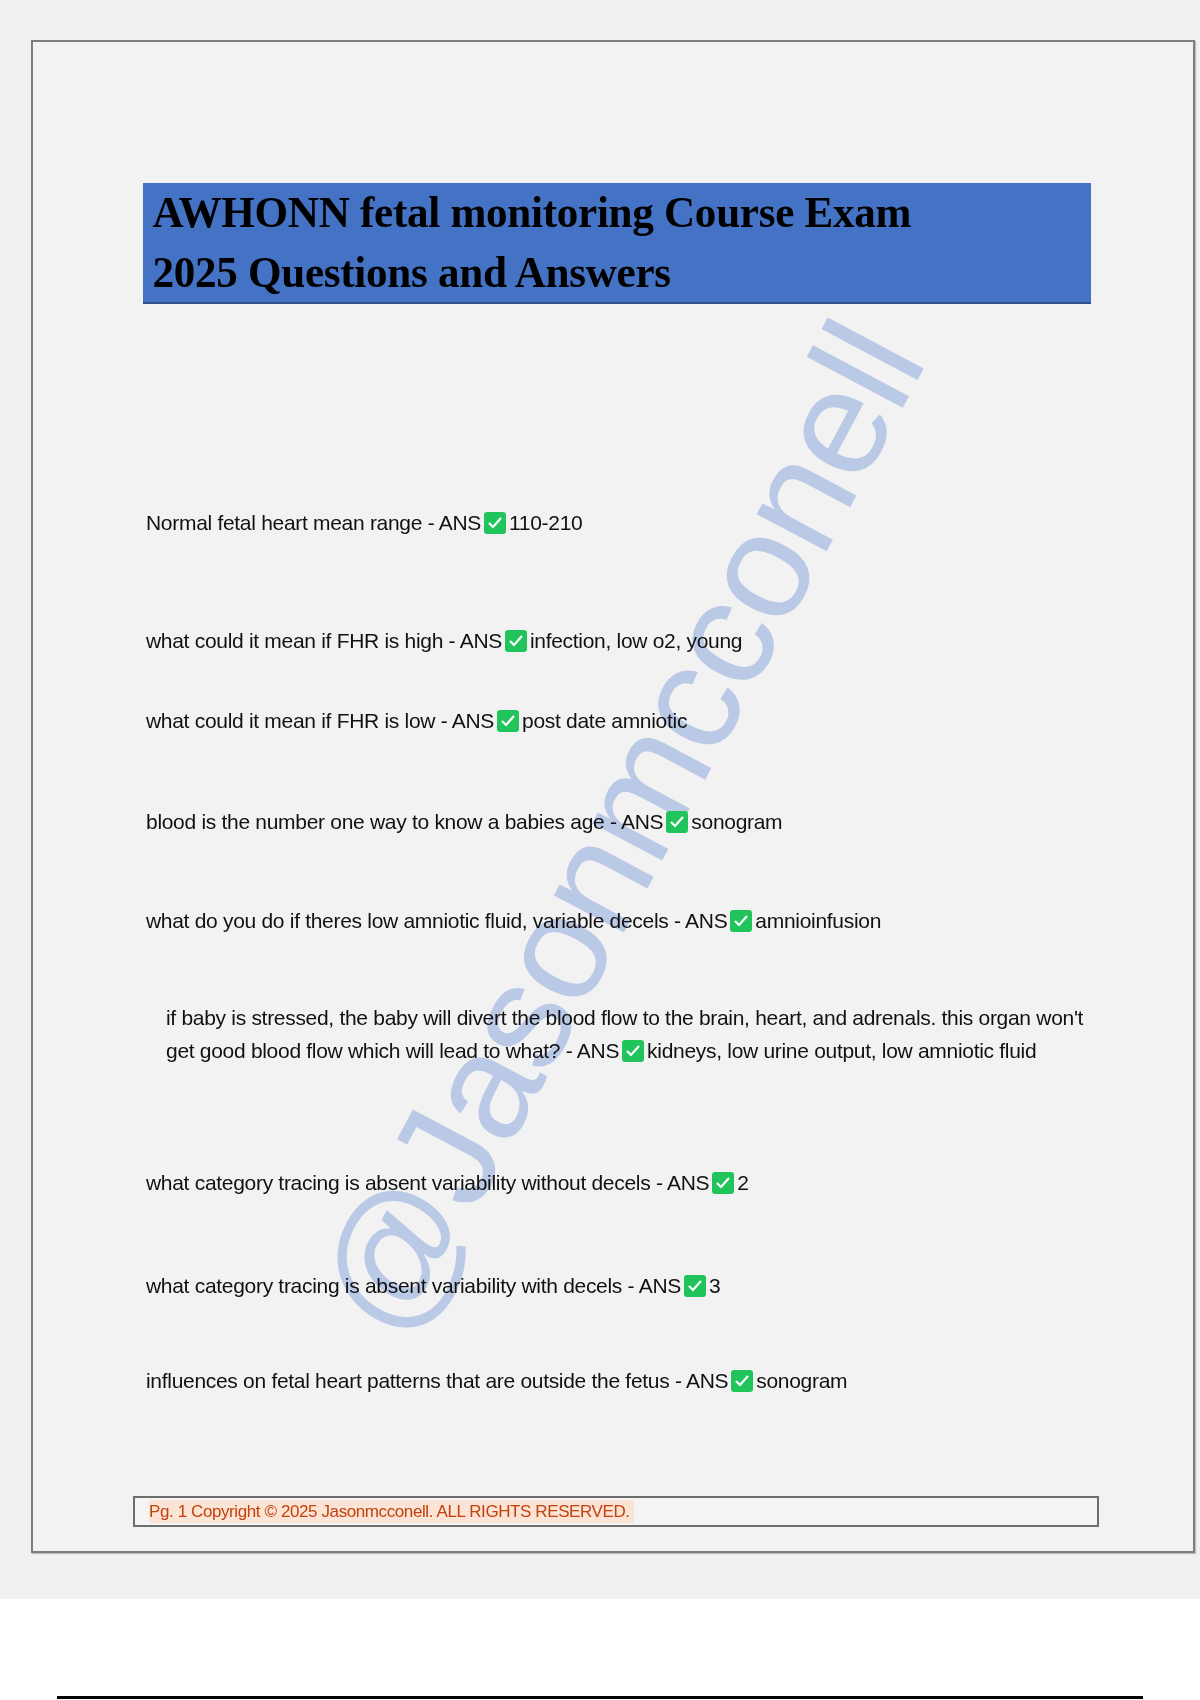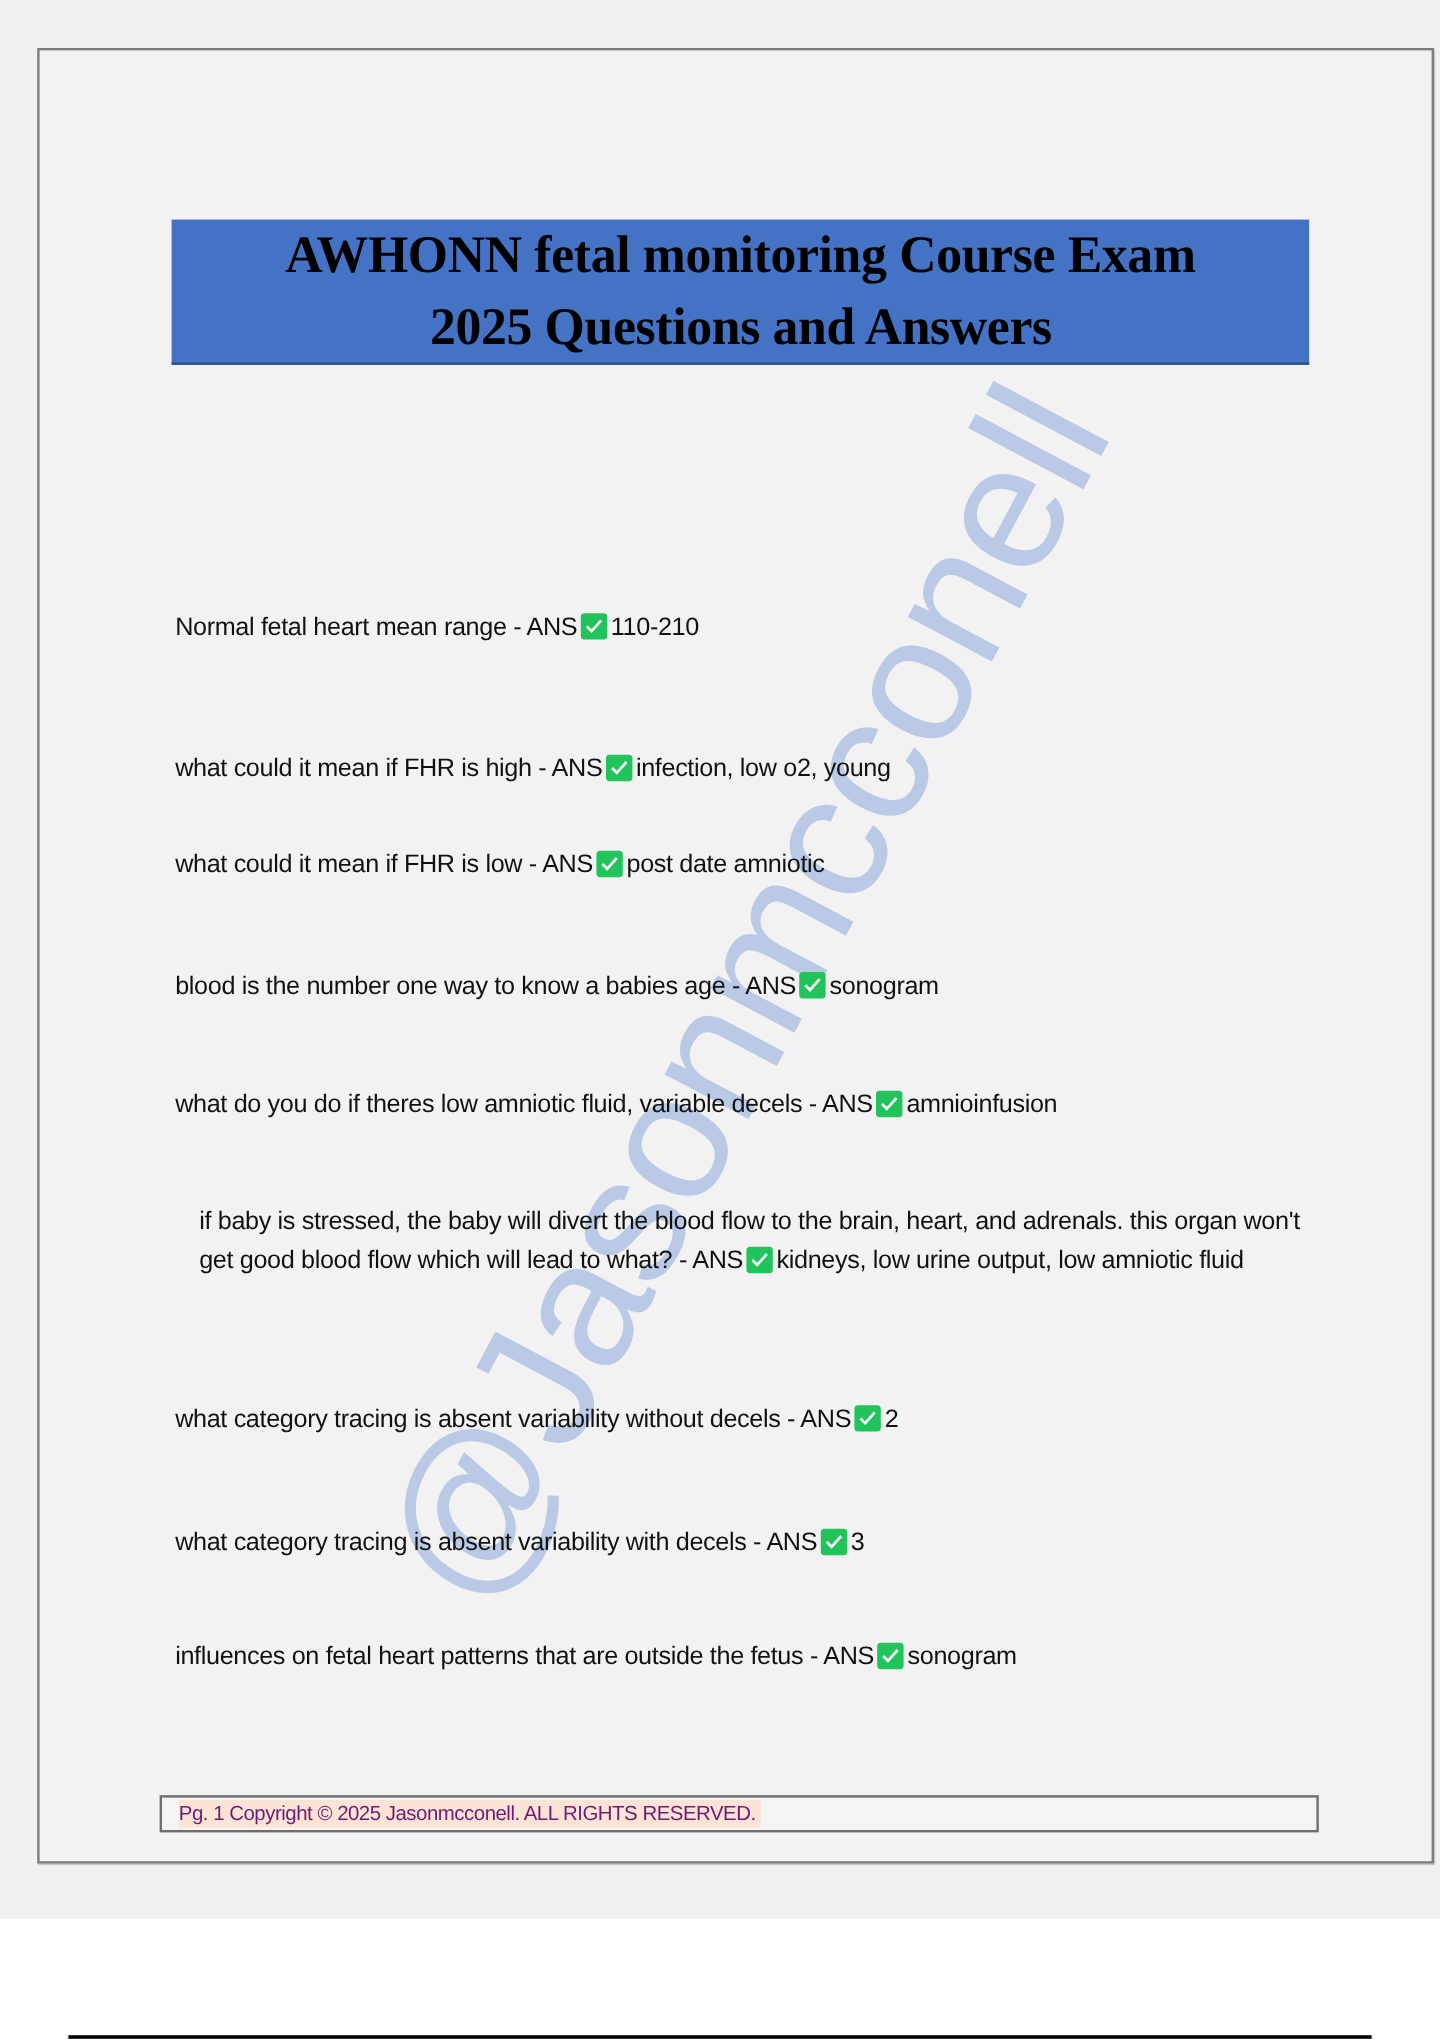--- a/index.html
+++ b/index.html
@@ -17,21 +17,21 @@
     border: 2px solid #7d7d7d;
     box-shadow: 1px 1px 1px #bcbcbc;
     background: #f2f2f2;
     box-sizing: border-box;
   }
   .title-box {
     position: absolute; left: 143px; top: 183px; width: 948px; height: 121px;
     background: #4472c4;
     border-bottom: 2px solid #2f528f;
     box-sizing: border-box;
-    display: flex; flex-direction: column; align-items: center; justify-content: center;
+    display: flex; flex-direction: column; justify-content: center;
   }
   .title-line {
     font-family: "Liberation Serif", "DejaVu Serif", serif;
     font-weight: bold; font-size: 44px; line-height: 60px; color: #000;
     letter-spacing: -0.3px;
     transform: scaleX(0.98);
     white-space: nowrap;
   }
   .watermark {
     position: absolute; left: 170px; top: 380px; width: 900px; height: 900px;
@@ -54,21 +54,21 @@
     display: inline-block; width: 22px; height: 22px; background: #21c45b;
     border-radius: 3px; vertical-align: -4px; margin: 0 3px 0 3px; position: relative;
   }
   .check svg { position: absolute; left: 3px; top: 4px; }
   .footer-box {
     position: absolute; left: 133px; top: 1496px; width: 966px; height: 31px;
     border: 2px solid #6e6e6e; box-sizing: border-box; background: #f4f4f4;
   }
   .footer-text {
     position: absolute; left: 14px; top: 2px; height: 23px; line-height: 23px;
-    background: #fbe4d5; color: #701a75; font-size: 17px; padding-right: 4px;
+    background: #fbe4d5; color: #c2410c; font-size: 17px; padding-right: 4px;
     font-family: "Liberation Sans", "DejaVu Sans", sans-serif;
     letter-spacing: -0.4px;
   }
   .bottom-rule {
     position: absolute; left: 57px; top: 1696px; width: 1086px; height: 3px; background: #000;
   }
 </style>
 </head>
 <body>
 

